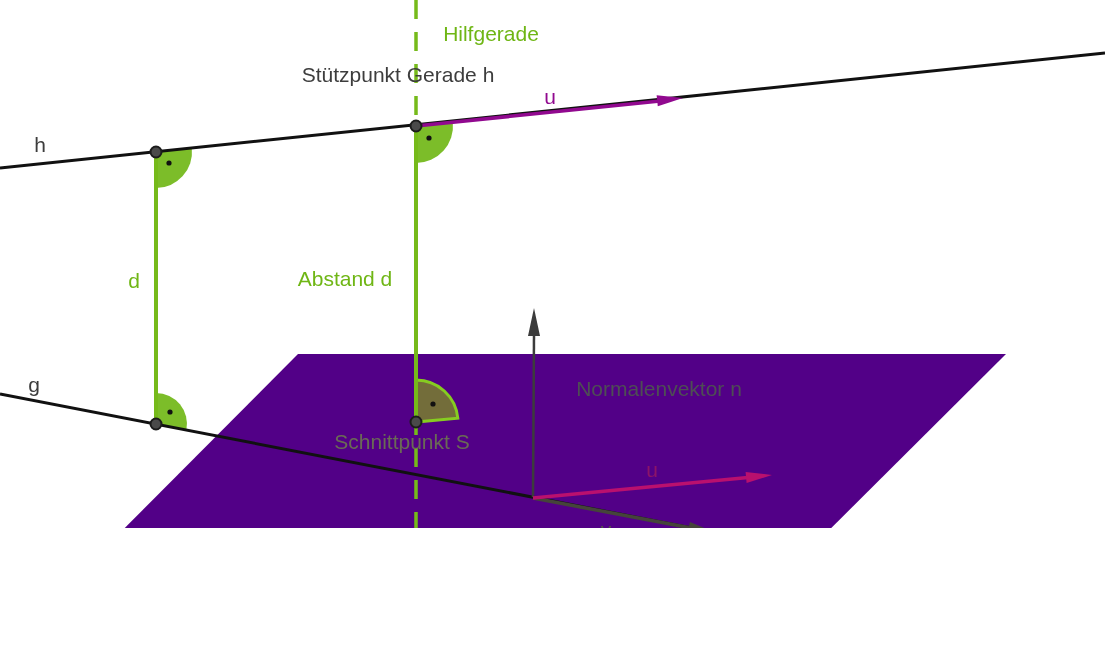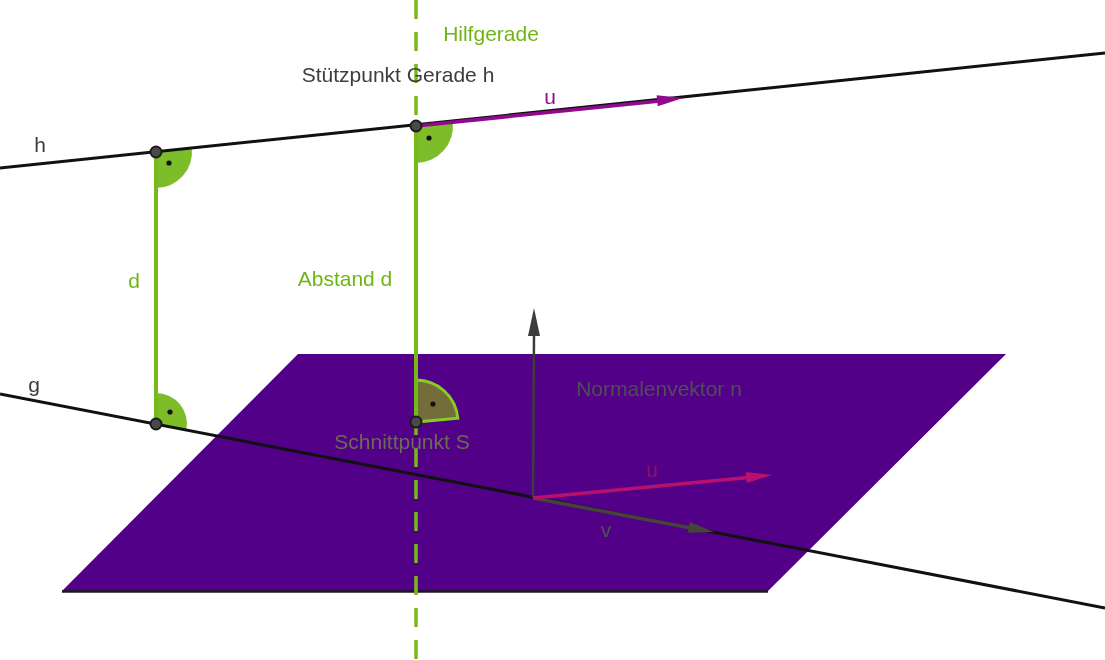--- a/index.html
+++ b/index.html
@@ -1,16 +1,16 @@
 <!DOCTYPE html>
 <html><head>
 <meta charset="utf-8">
 <style>
   html,body{margin:0;padding:0;background:#ffffff;}
-  .stage{position:relative;width:1105px;height:660px;background:#ffffff;overflow:hidden;}
+  .stage{position:relative;width:1105px;height:528px;background:#ffffff;overflow:hidden;}
   svg{display:block;}
   text{font-family:"Liberation Sans","DejaVu Sans",sans-serif;font-size:21px;}
   .lbl-mid{text-anchor:middle;}
 </style>
 </head>
 <body>
 
 <div class="stage">
 <svg width="1105" height="660" viewBox="0 0 1105 660">
 

